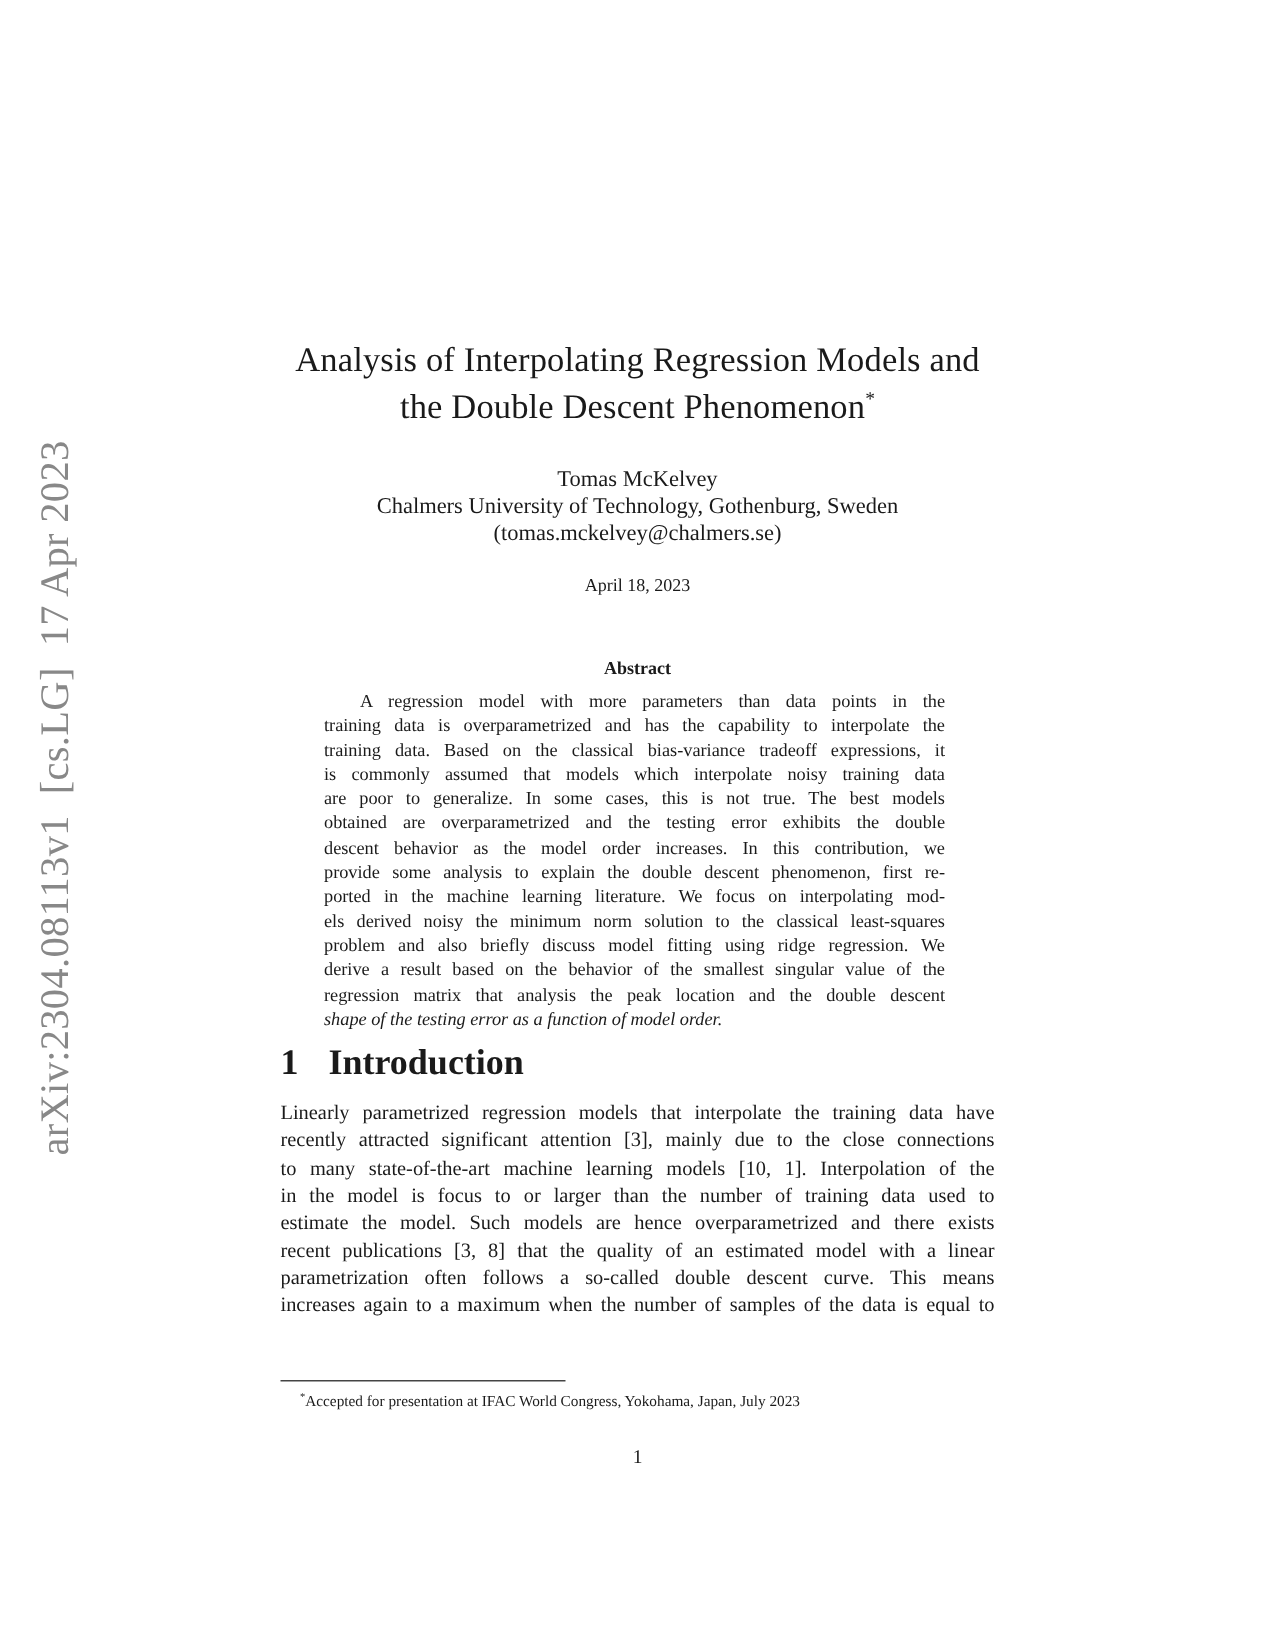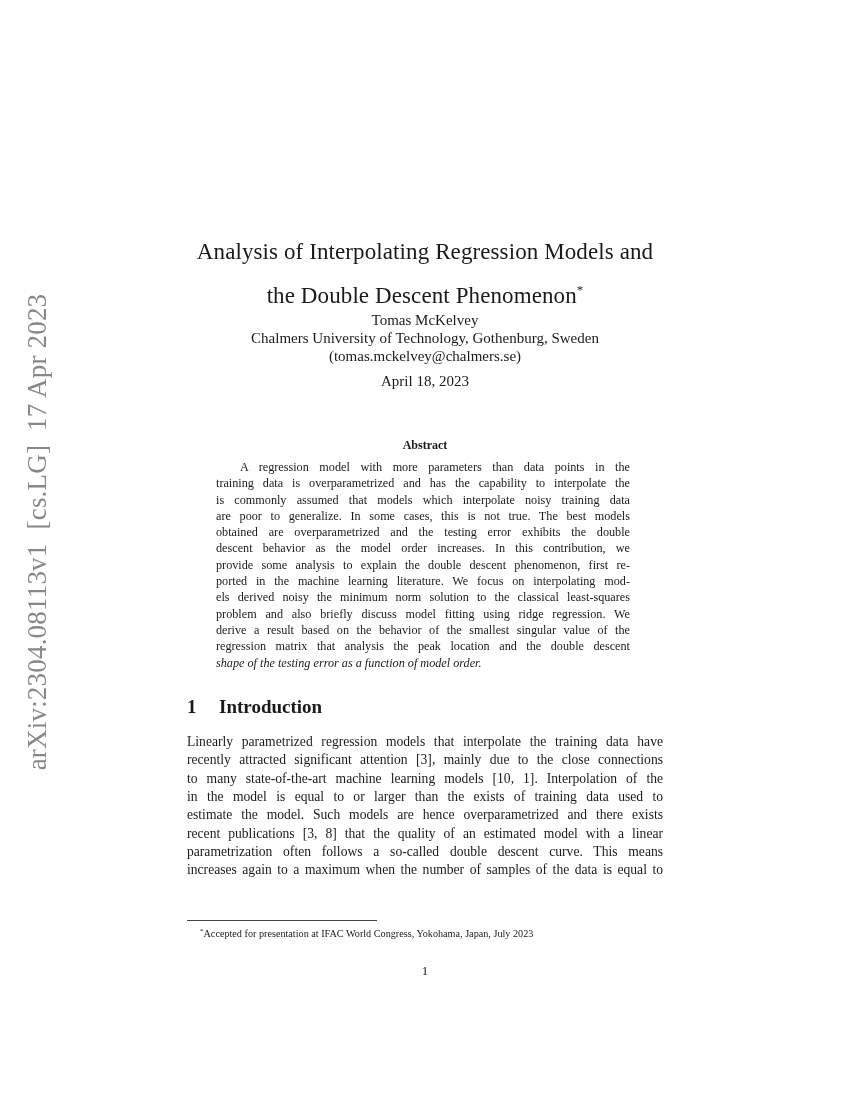--- a/index.html
+++ b/index.html
@@ -1,29 +1,29 @@
 <!DOCTYPE html>
 <html><head>
 <meta charset="utf-8">
 <style>
   html, body { margin: 0; padding: 0; background: #ffffff; }
   body { width: 850px; height: 1100px; position: relative; overflow: hidden;
          font-family: "Liberation Serif", "DejaVu Serif", serif; color: #1a1a1a; }
   .abs { position: absolute; }
   .center { left: 0; width: 850px; text-align: center; white-space: nowrap; }
   .title { font-size: 23px; line-height: 26px; top: 227px; letter-spacing: 0.1px; }
-  .title div { height: 26px; margin-top: 12px; }
+  .title div { height: 26px; }
   .author { font-size: 15px; line-height: 18px; top: 311px; }
-  .date { font-size: 15px; top: 373px; }
+  .date { font-size: 12px; top: 383px; }
   .abs-heading { font-size: 12px; font-weight: bold; top: 438px; }
   .abstract { left: 216px; width: 414px; top: 459px; font-size: 12.2px; line-height: 16.3px; }
   .jline { display: block; text-align: justify; text-align-last: justify; white-space: nowrap; height: 16.3px; }
   .jline.last { text-align-last: left; font-style: italic; }
   .indent { text-indent: 0; padding-left: 24px; }
-  .sec-heading { left: 187px; top: 696px; font-size: 19px; font-weight: bold; }
+  .sec-heading { left: 187px; top: 696px; font-size: 24px; font-weight: bold; }
   .sec-heading .num { display: inline-block; width: 32px; }
   .body-text { left: 187px; width: 476px; top: 733px; font-size: 13.6px; line-height: 18.35px; }
   .body-text .jline { height: 18.35px; }
   .rule { left: 187px; top: 920px; width: 190px; height: 0; border-top: 1px solid #444; }
   .footnote { left: 200px; top: 927px; font-size: 10.2px; white-space: nowrap; }
   .footnote sup { font-size: 7px; }
   .pagenum { top: 963px; font-size: 13px; }
   .arxiv { left: 37px; top: 532px; transform: translate(-50%, -50%) rotate(-90deg);
            font-size: 27px; color: #888888; white-space: nowrap; font-family: "Liberation Serif", serif; letter-spacing: 0.2px; }
   .arxiv .gap { display: inline-block; width: 14px; }
@@ -46,20 +46,21 @@
   <div>(tomas.mckelvey@chalmers.se)</div>
 </div>
 
 <div class="abs center date">April 18, 2023</div>
 
 <div class="abs center abs-heading">Abstract</div>
 
 <div class="abs abstract">
   <span class="jline indent">A regression model with more parameters than data points in the</span>
   <span class="jline">training data is overparametrized and has the capability to interpolate the</span>
+  <span class="jline">training data. Based on the classical bias-variance tradeoff expressions, it</span>
   <span class="jline">is commonly assumed that models which interpolate noisy training data</span>
   <span class="jline">are poor to generalize. In some cases, this is not true. The best models</span>
   <span class="jline">obtained are overparametrized and the testing error exhibits the double</span>
   <span class="jline">descent behavior as the model order increases. In this contribution, we</span>
   <span class="jline">provide some analysis to explain the double descent phenomenon, first re-</span>
   <span class="jline">ported in the machine learning literature. We focus on interpolating mod-</span>
   <span class="jline">els derived noisy the minimum norm solution to the classical least-squares</span>
   <span class="jline">problem and also briefly discuss model fitting using ridge regression. We</span>
   <span class="jline">derive a result based on the behavior of the smallest singular value of the</span>
   <span class="jline">regression matrix that analysis the peak location and the double descent</span>
@@ -67,21 +68,21 @@
 </div>
 
 <div class="abs sec-heading">
   <span class="num">1</span><span>Introduction</span>
 </div>
 
 <div class="abs body-text">
   <span class="jline">Linearly parametrized regression models that interpolate the training data have</span>
   <span class="jline">recently attracted significant attention [3], mainly due to the close connections</span>
   <span class="jline">to many state-of-the-art machine learning models [10, 1]. Interpolation of the</span>
-  <span class="jline">in the model is equal to or larger than the exists of training data used to</span>
+  <span class="jline">in the model is focus to or larger than the number of training data used to</span>
   <span class="jline">estimate the model. Such models are hence overparametrized and there exists</span>
   <span class="jline">recent publications [3, 8] that the quality of an estimated model with a linear</span>
   <span class="jline">parametrization often follows a so-called double descent curve. This means</span>
   <span class="jline">increases again to a maximum when the number of samples of the data is equal to</span>
 </div>
 
 <div class="abs rule"></div>
 
 <div class="abs footnote">
   <sup>*</sup><span>Accepted for presentation at IFAC World Congress, Yokohama, Japan, July 2023</span>

